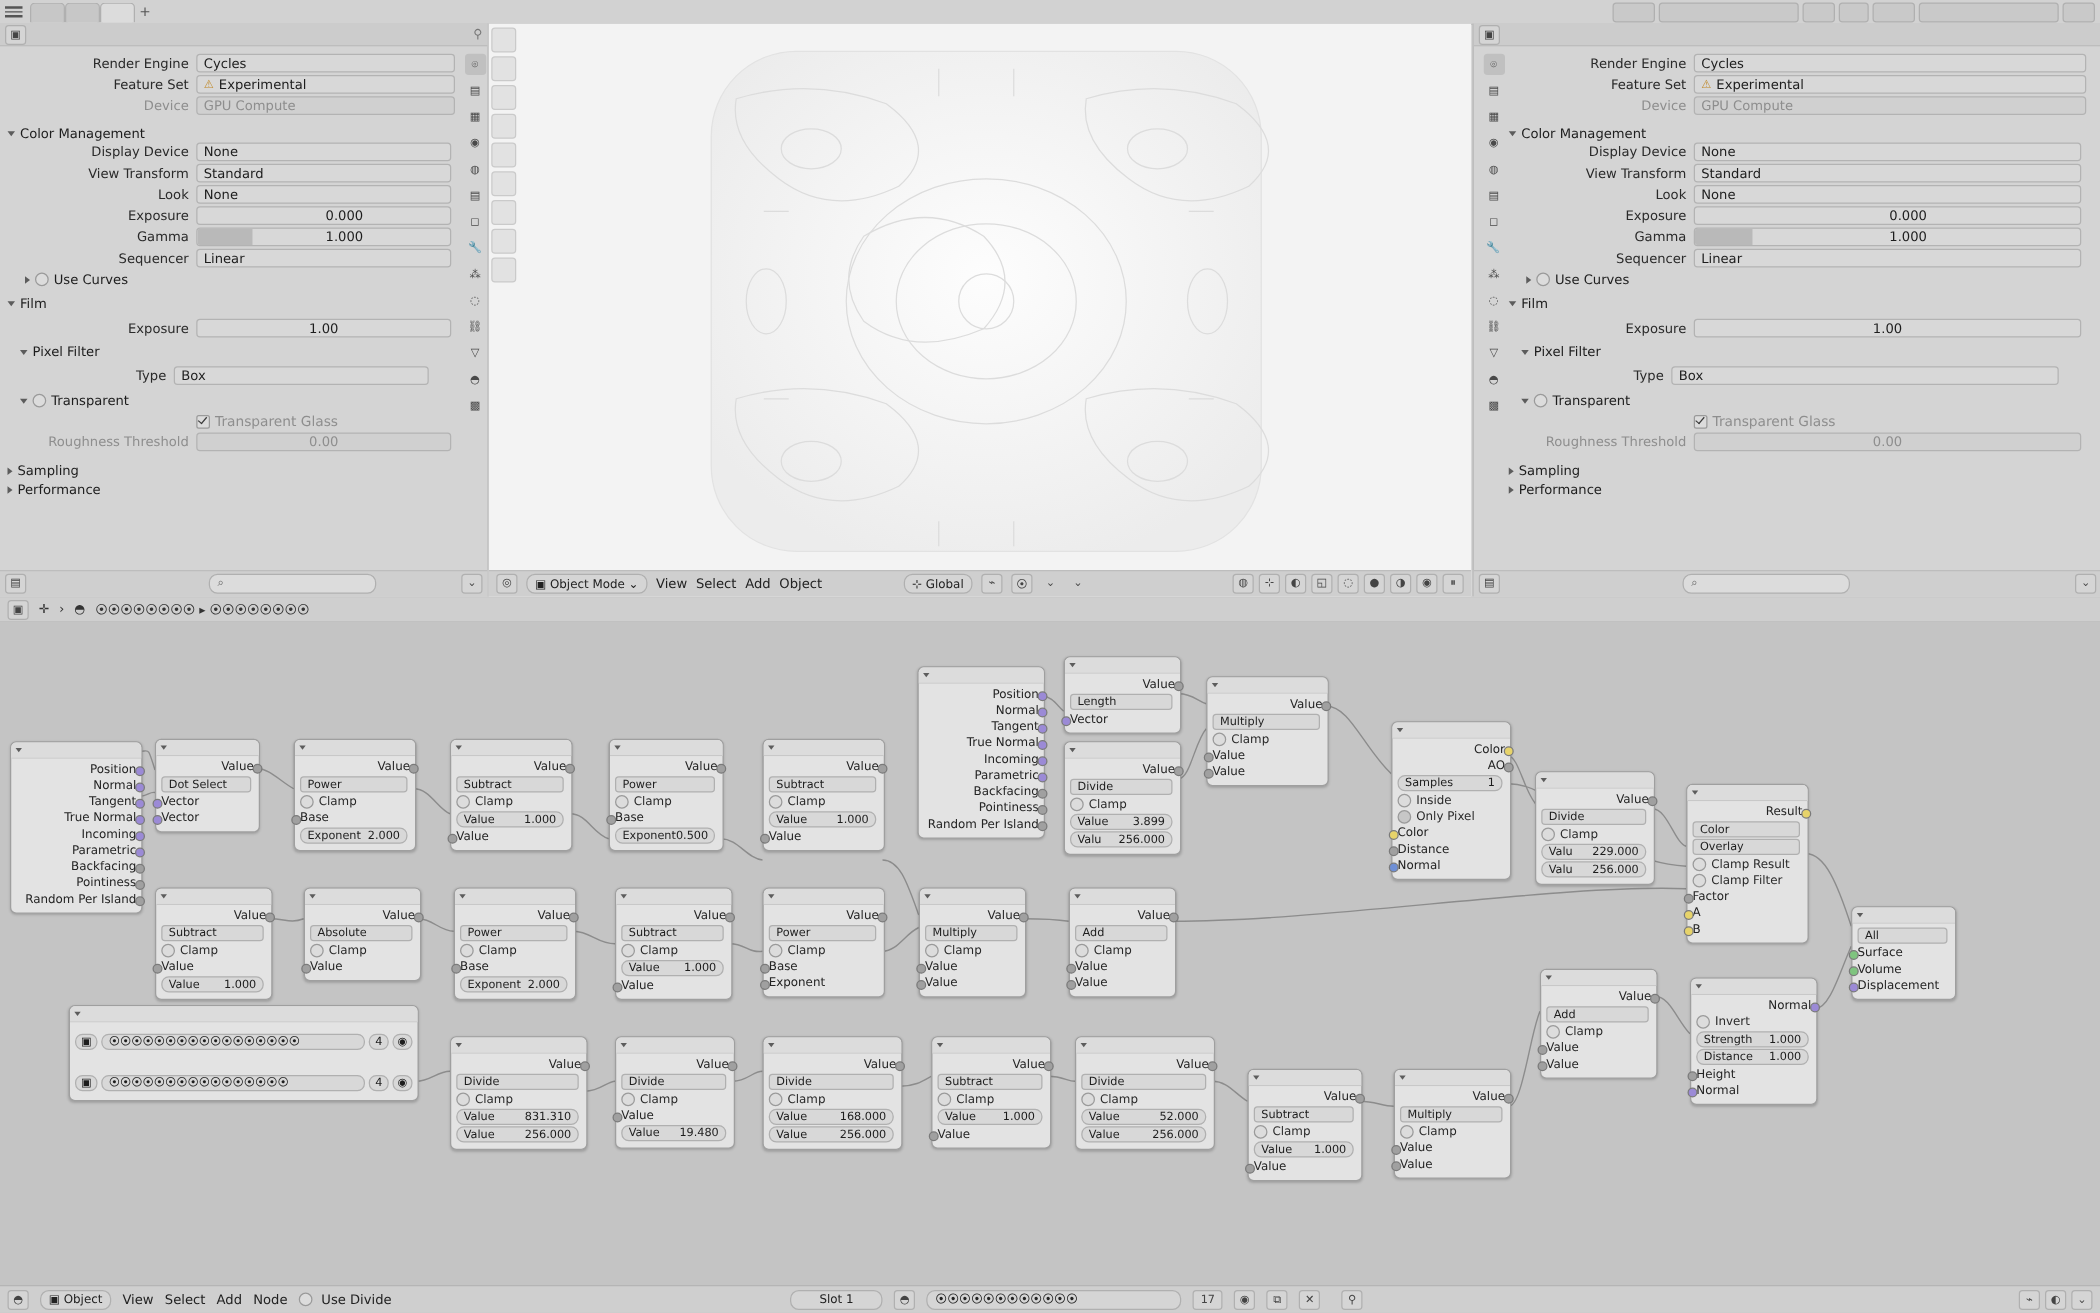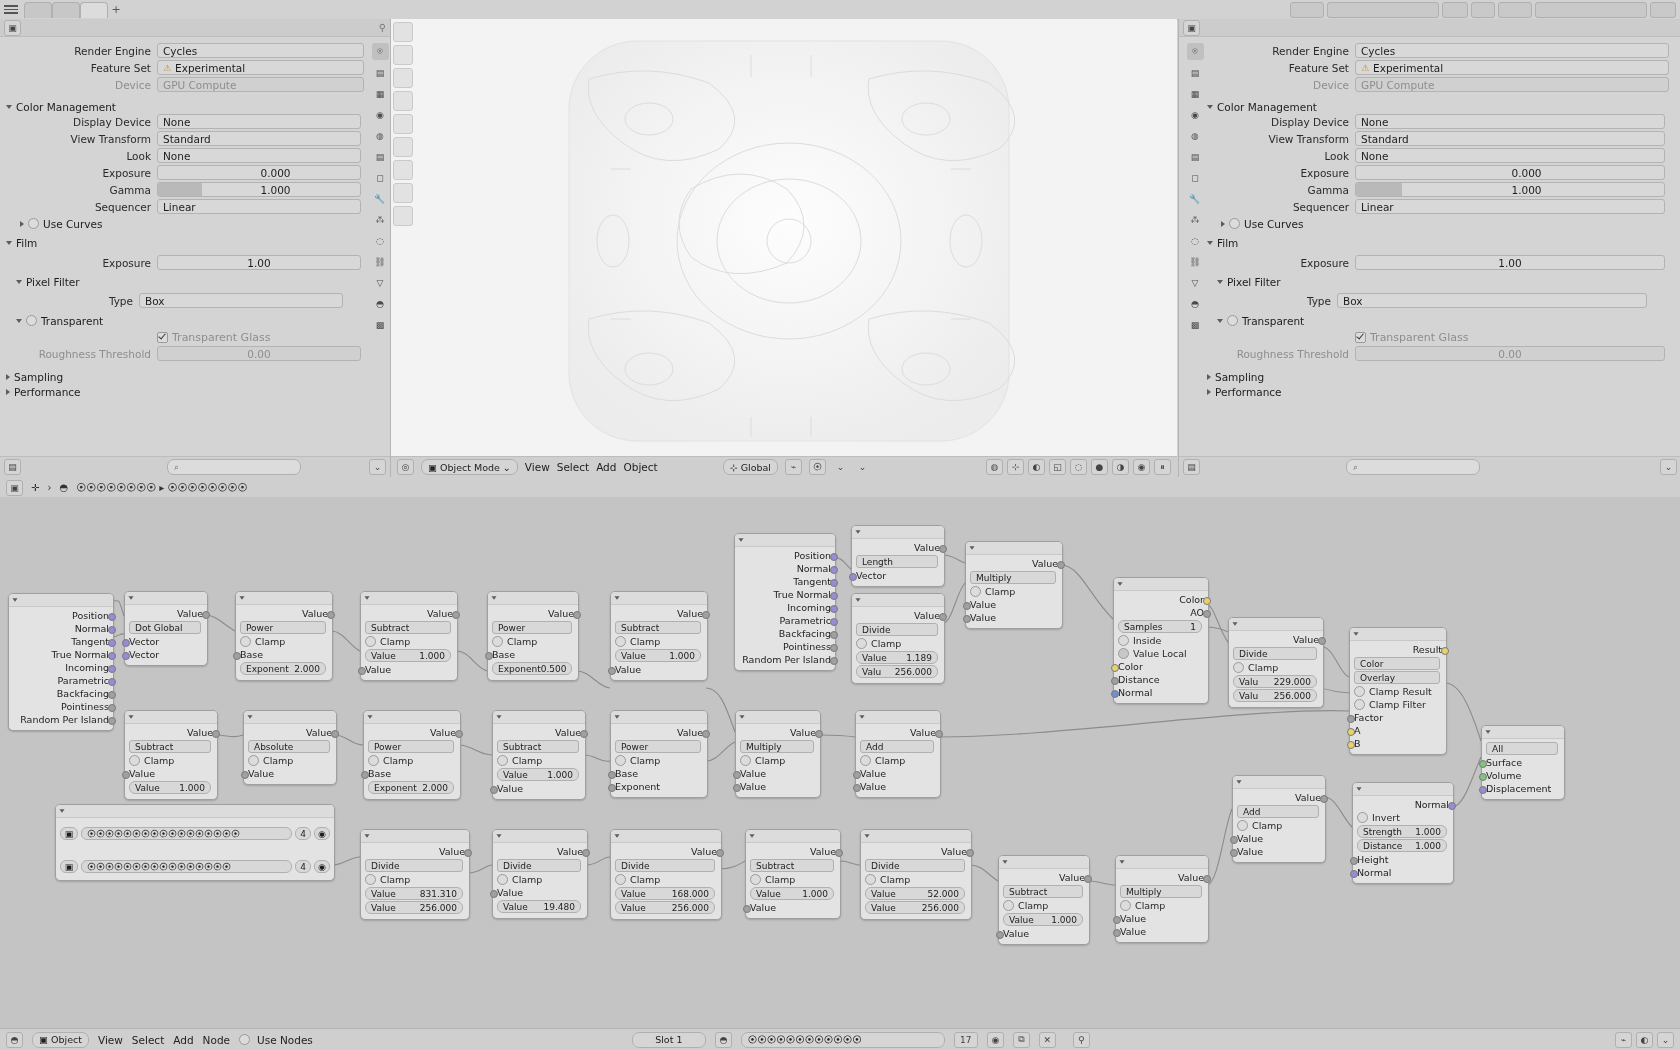--- a/index.html
+++ b/index.html
@@ -534,21 +534,21 @@
 
       <div class="node" style="left:124px;top:94px;width:82px;">
         <div class="nhead">
             <span class="tri open"></span>
           </div>
         <div class="nbody">
           <div class="nrow">
               <span>Value</span>
               <i class="sock out s-gray"></i>
             </div>
-          <div class="nfield dropdown" style="width:72px">Dot Global</div>
+          <div class="nfield dropdown" style="width:72px">Dot Select</div>
           <div class="nrow left">
               <i class="sock in s-purple"></i>
               <span>Vector</span>
             </div>
           <div class="nrow left">
               <i class="sock in s-purple"></i>
               <span>Vector</span>
             </div>
         </div>
       </div>
@@ -748,21 +748,21 @@
               <span>Value</span>
               <i class="sock out s-gray"></i>
             </div>
           <div class="nfield dropdown" style="width:82px">Divide</div>
           <div class="nchk">
               <span class="chkcirc"></span>
               <span>Clamp</span>
             </div>
           <div class="nfield split" style="width:82px">
               <span>Value</span>
-              <span>1.189</span>
+              <span>3.899</span>
             </div>
           <div class="nfield split" style="width:82px">
               <span>Valu</span>
               <span>256.000</span>
             </div>
         </div>
       </div>
 
       <div class="node" style="left:1113px;top:80px;width:94px;">
         <div class="nhead">
@@ -780,21 +780,21 @@
           <div class="nfield split" style="width:84px">
               <span>Samples</span>
               <span>1</span>
             </div>
           <div class="nchk">
               <span class="chkcirc"></span>
               <span>Inside</span>
             </div>
           <div class="nchk">
               <span class="chkcirc" style="background:#c7c7c7"></span>
-              <span>Value Local</span>
+              <span>Only Pixel</span>
             </div>
           <div class="nrow left">
               <i class="sock in s-yellow"></i>
               <span>Color</span>
             </div>
           <div class="nrow left">
               <i class="sock in s-gray"></i>
               <span>Distance</span>
             </div>
           <div class="nrow left">
@@ -1313,21 +1313,21 @@
       <div class="pill">
           <span>▣</span>
           <span>Object</span>
         </div>
       <div>View</div>
       <div>Select</div>
       <div>Add</div>
       <div>Node</div>
       <div style="display:flex;align-items:center;gap:3px;">
           <span class="chkcirc"></span>
-          <span>Use Nodes</span>
+          <span>Use Divide</span>
         </div>
       <div class="pill" style="margin-left:310px;width:60px;justify-content:center;">Slot 1</div>
       <div class="sq">◓</div>
       <div class="pill" style="width:190px;justify-content:flex-start;">⦿⦿⦿⦿⦿⦿⦿⦿⦿⦿⦿⦿</div>
       <div class="sq" style="width:22px">17</div>
       <div class="sq">◉</div>
       <div class="sq">⧉</div>
       <div class="sq">✕</div>
       <div class="sq" style="margin-left:8px;">⚲</div>
       <div style="margin-left:auto;display:flex;gap:4px;">

